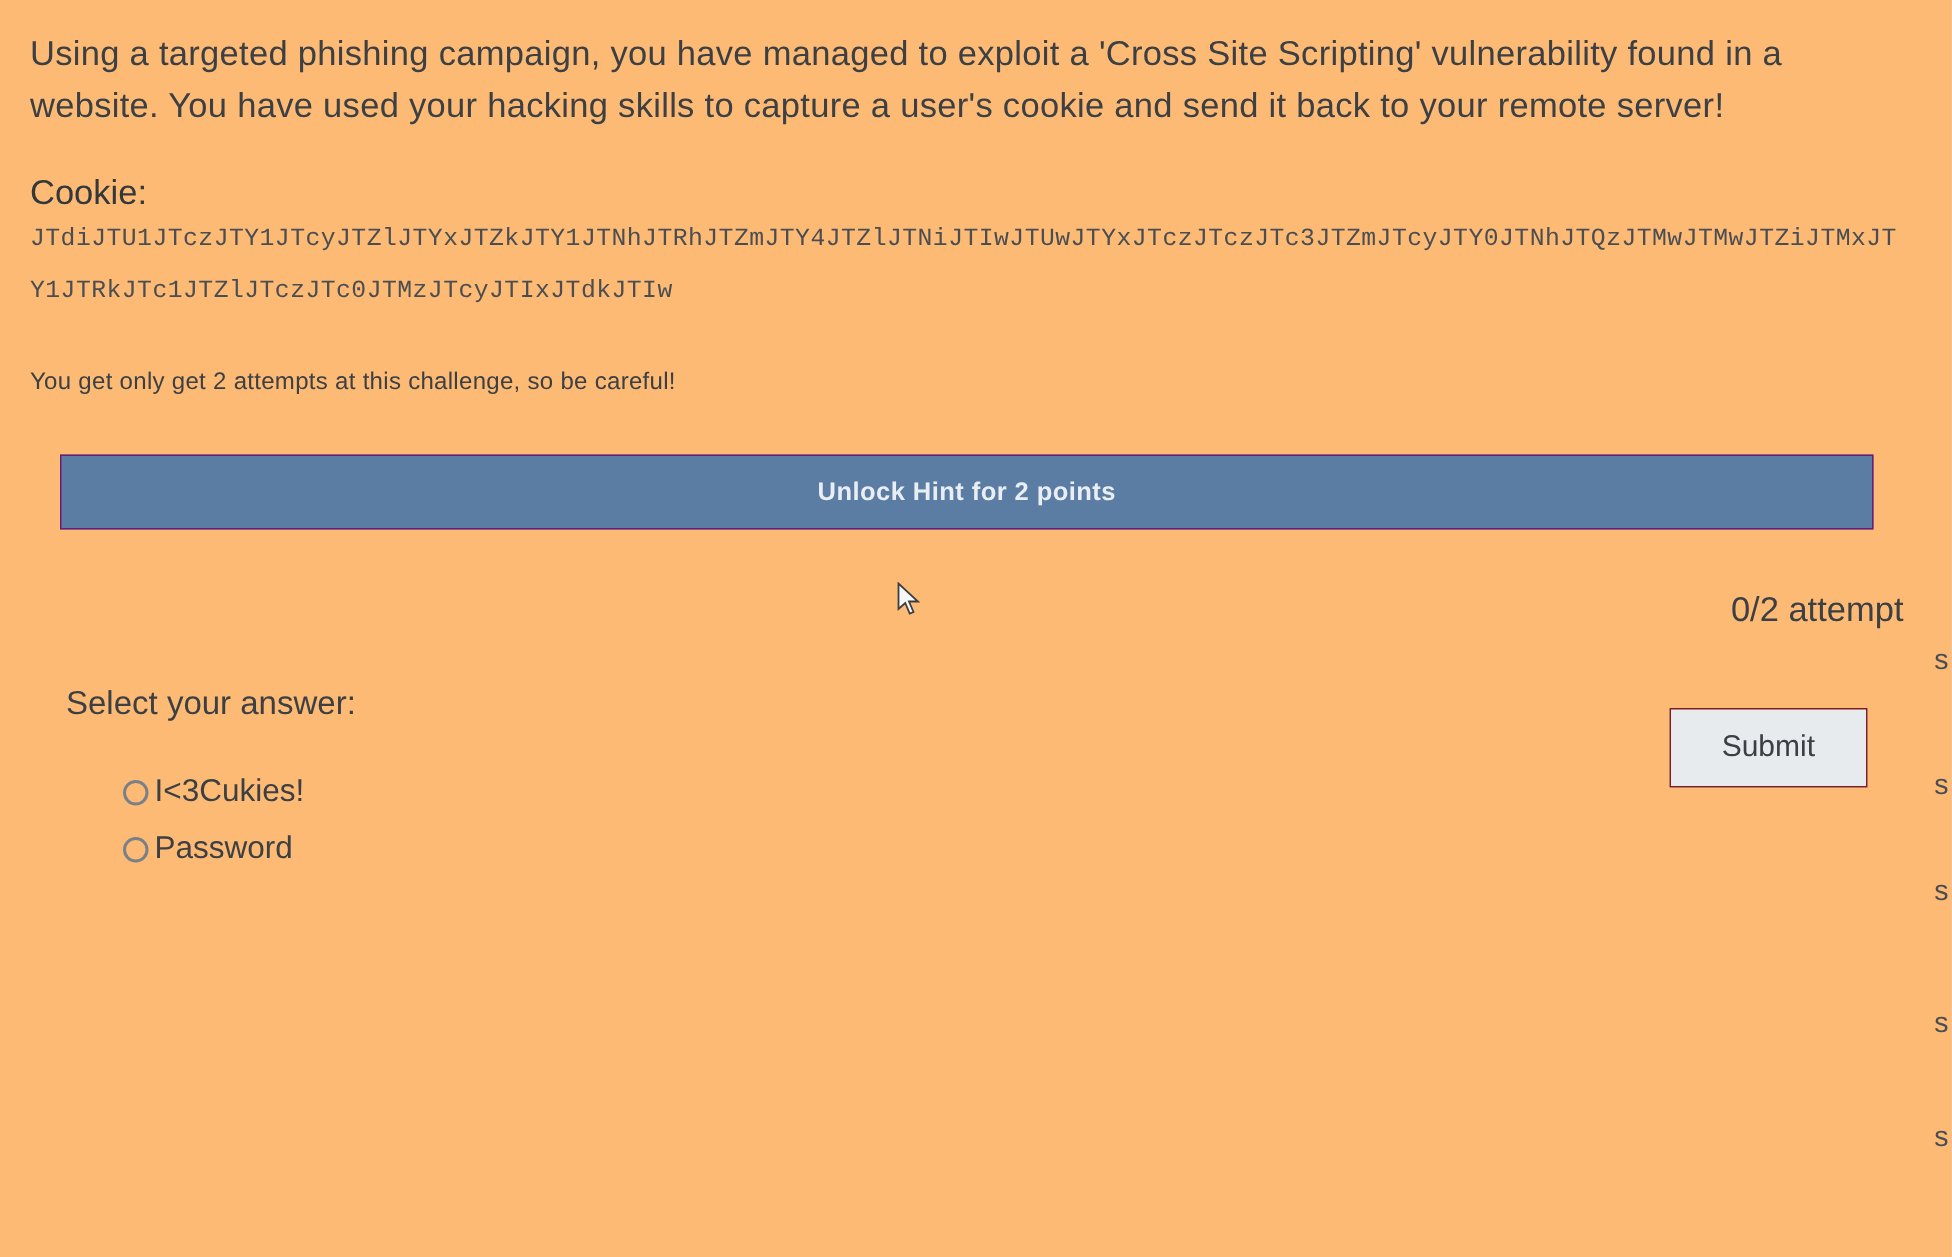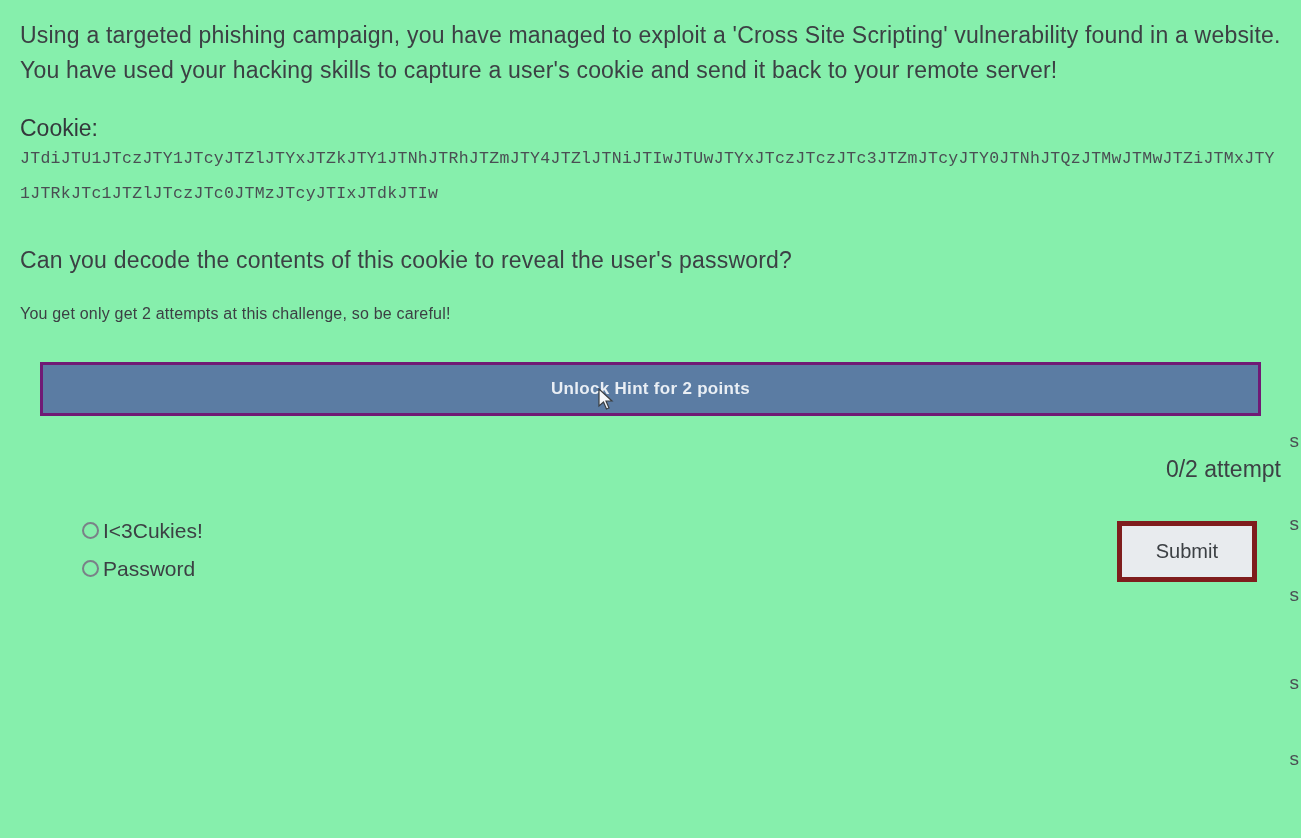--- a/index.html
+++ b/index.html
@@ -5,22 +5,22 @@
     * { box-sizing: border-box; margin: 0; padding: 0; }
     body {
       font-family: -apple-system, BlinkMacSystemFont, "Segoe UI", Helvetica, Arial, sans-serif;
       background: #d8dce0;
       width: 1301px;
       height: 838px;
       position: relative;
       overflow: hidden;
     }
     .card {
-      background: #86efac;
-      padding: 18px 20px 40px 20px;
+      background: #fdba74;
+      padding: 18px 32px 40px 20px;
       min-height: 838px;
       position: relative;
     }
     .intro {
       color: #3c4044;
       font-size: 23px;
       line-height: 1.5;
       margin-bottom: 28px;
       letter-spacing: 0.2px;
     }
@@ -55,21 +55,21 @@
     .hint-bar {
       background: #5b7ca3;
       color: #e9eef4;
       text-align: center;
       padding: 14px 0;
       font-size: 17px;
       font-weight: 600;
       letter-spacing: 0.3px;
       cursor: pointer;
       margin: 0 20px 40px 20px;
-      border: 3px solid #701a75;
+      border: 1px solid #701a75;
     }
     .attempts {
       text-align: right;
       color: #3c4044;
       font-size: 23px;
       margin-bottom: 36px;
     }
     .answer-row {
       display: flex;
       align-items: flex-start;
@@ -97,26 +97,26 @@
       border-radius: 50%;
       background: transparent;
       flex-shrink: 0;
     }
     .option-text {
       color: #3c4044;
       font-size: 21px;
     }
     .submit-btn {
       background: #e8ebee;
-      border: 5px solid #7f1d1d;
+      border: 1px solid #7f1d1d;
       color: #3c4044;
       font-size: 20px;
       padding: 14px 34px;
       cursor: pointer;
-      margin-top: 2px;
+      margin-top: 16px;
     }
     
     .bg-peek {
       position: absolute;
       right: 2px;
       color: #4a4e53;
       font-size: 19px;
       font-family: -apple-system, sans-serif;
     }
     .bg1 { top: 430px; }
@@ -135,32 +135,32 @@
 <body>
 
 <div class="card">
 
   <p class="intro">Using a targeted phishing campaign, you have managed to exploit a 'Cross Site Scripting' vulnerability found in a website. You have used your hacking skills to capture a user's cookie and send it back to your remote server!</p>
 
   <p class="cookie-label">Cookie:</p>
 
   <p class="cookie-value">JTdiJTU1JTczJTY1JTcyJTZlJTYxJTZkJTY1JTNhJTRhJTZmJTY4JTZlJTNiJTIwJTUwJTYxJTczJTczJTc3JTZmJTcyJTY0JTNhJTQzJTMwJTMwJTZiJTMxJTY1JTRkJTc1JTZlJTczJTc0JTMzJTcyJTIxJTdkJTIw</p>
 
-  <p class="question">Can you decode the contents of this cookie to reveal the user's password?</p>
 
   <p class="warning">You get only get 2 attempts at this challenge, so be careful!</p>
 
   <div class="hint-bar">
     <span>Unlock Hint for 2 points</span>
   </div>
 
   <p class="attempts">0/2 attempt</p>
 
   <div class="answer-row">
     <div class="answer-block">
+      <p class="select-label">Select your answer:</p>
       <div class="options">
 
         <div class="option">
           <span class="radio"></span>
           <span class="option-text">I&lt;3Cukies!</span>
         </div>
 
 
         <div class="option">
           <span class="radio"></span>

